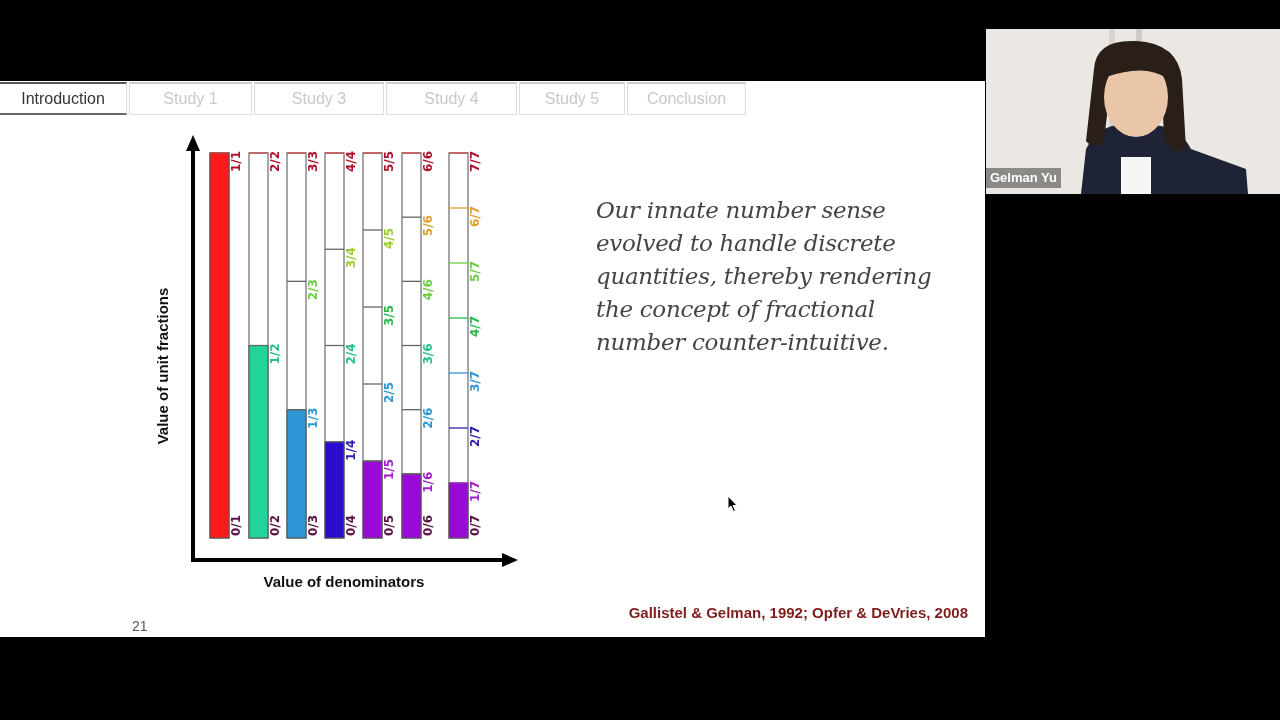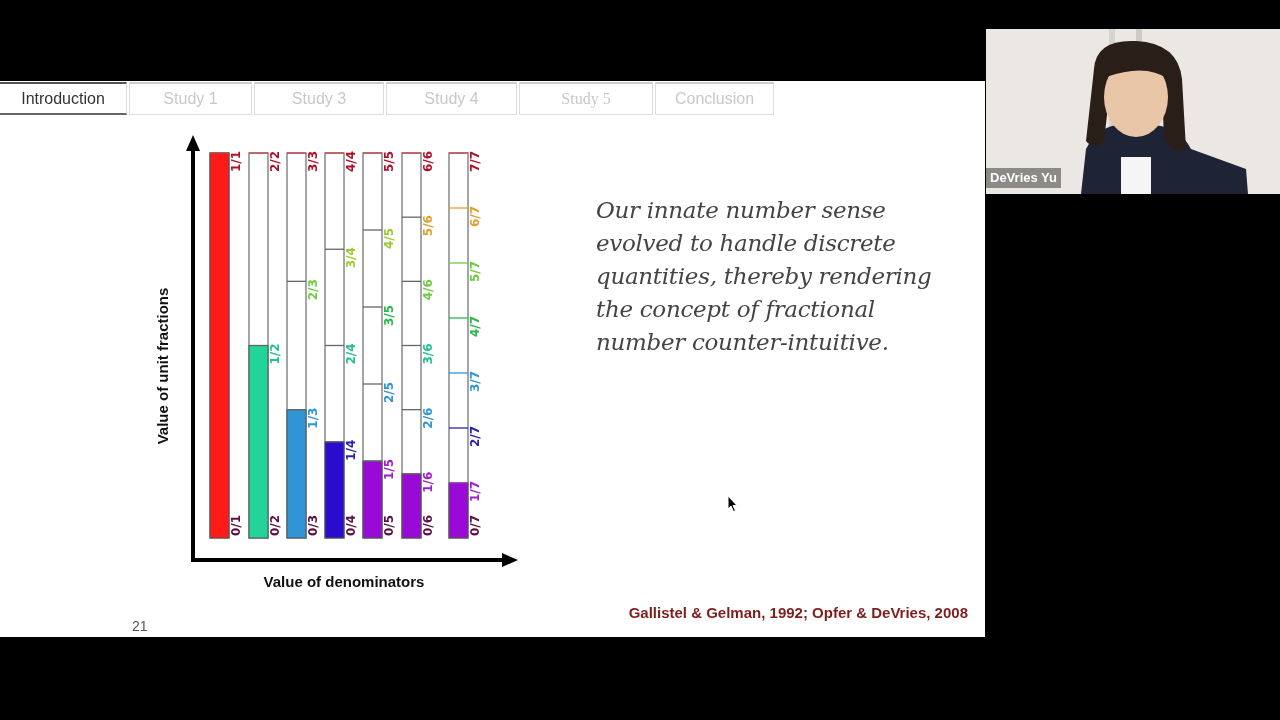--- a/index.html
+++ b/index.html
@@ -18,21 +18,21 @@
 </style>
 </head>
 <body>
 
 <div class="slide">
   <div class="tabs" id="tabs">
       <div class="tab active" style="width: 127px;">Introduction</div>
       <div class="tab" style="width: 123px;">Study 1</div>
       <div class="tab" style="width: 130px;">Study 3</div>
       <div class="tab" style="width: 131px;">Study 4</div>
-      <div class="tab" style="width: 134px; font-family: Liberation Serif, serif;">Study 5</div>
+      <div class="tab" style="width: 106px;">Study 5</div>
       <div class="tab" style="width: 119px;">Conclusion</div>
     </div>
 
   <svg class="chart" id="chart" width="560" height="556" viewBox="0 0 560 556">
       <line x1="193" y1="480" x2="193" y2="65" stroke="#000" stroke-width="4"></line>
       <polygon points="186,70 193,54 200,70" fill="#000"></polygon>
       <line x1="191" y1="479" x2="505" y2="479" stroke="#000" stroke-width="4"></line>
       <polygon points="502,472 518,479 502,486" fill="#000"></polygon>
       <g>
         <rect x="210" y="72" width="19" height="385" fill="#fff" stroke="#888" stroke-width="1.5"></rect>
@@ -142,14 +142,14 @@
   <svg width="294" height="165" viewBox="0 0 294 165" style="position:absolute;left:0;top:0;">
     <rect x="0" y="0" width="294" height="165" fill="#ebe8e3"></rect>
     <rect x="123" y="0" width="6" height="165" fill="#d7d3cd"></rect>
     <rect x="150" y="0" width="6" height="60" fill="#cfcac3"></rect>
     <path d="M95 165 L100 120 Q110 100 130 96 L170 96 Q195 100 205 120 L260 140 L262 165 Z" fill="#1e2436"></path>
     <path d="M108 40 Q110 10 150 12 Q192 14 196 50 L200 120 Q188 128 178 110 L176 60 L124 60 L118 112 Q108 122 100 112 Z" fill="#2a1e18"></path>
     <ellipse cx="150" cy="68" rx="32" ry="40" fill="#e9c6a8"></ellipse>
     <path d="M120 48 Q130 20 152 22 Q178 24 182 50 Q160 34 120 48 Z" fill="#2a1e18"></path>
     <rect x="135" y="128" width="30" height="37" fill="#f5f5f5"></rect>
   </svg>
-  <div class="name-tag">DeVries Yu</div>
+  <div class="name-tag">Gelman Yu</div>
 </div>
 
 </body></html>

